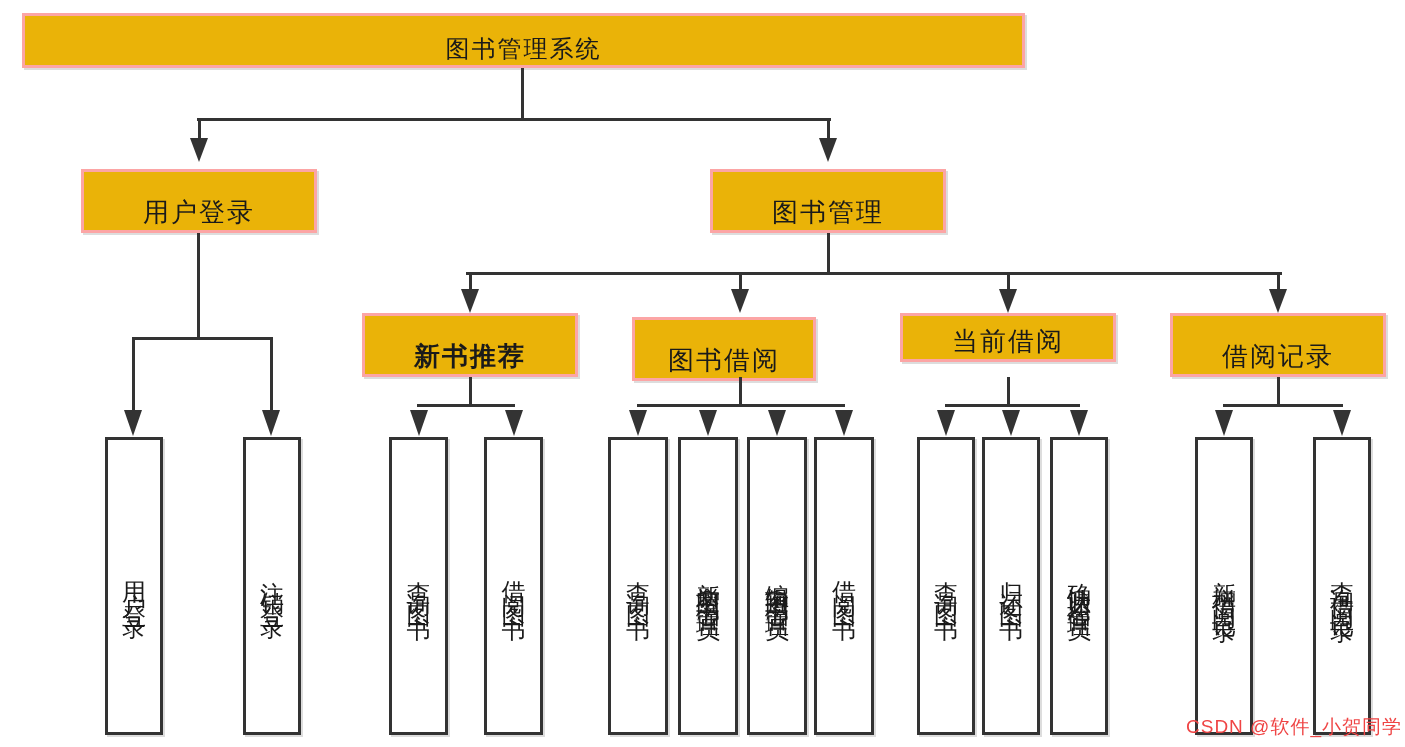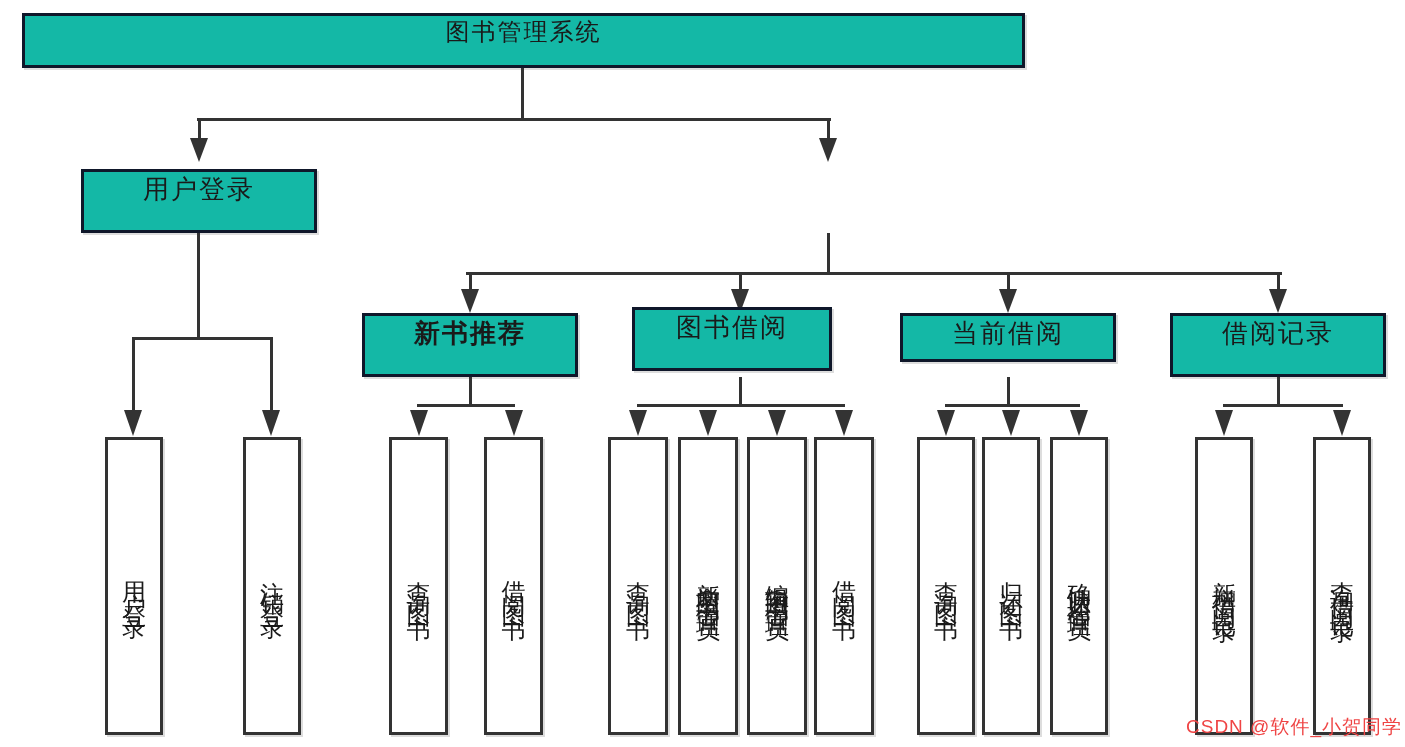--- a/index.html
+++ b/index.html
@@ -2,22 +2,22 @@
 <html><head>
 <meta charset="utf-8">
 <style>
   html,body { margin:0; padding:0; background:#ffffff; }
   .canvas {
     position:relative; width:1405px; height:747px; background:#ffffff;
     font-family:"Liberation Sans", sans-serif; overflow:hidden;
   }
   .hbox {
     position:absolute; box-sizing:border-box;
-    border:3px solid #0f172a; background:#14b8a6;
-    display:flex; align-items:flex-start; justify-content:center;
+    border:3px solid #fca5a5; background:#eab308;
+    display:flex; align-items:flex-end; justify-content:center;
     font-size:26px; letter-spacing:2px; color:#1a1a1a;
     box-shadow:2px 2px 0 rgba(120,120,120,0.25);
   }
   .hbox.root { font-size:24px; }
   .vbox {
     position:absolute; box-sizing:border-box; top:437px; height:298px;
     border:3px solid #333333; background:#ffffff;
     display:flex; align-items:center; justify-content:center;
     box-shadow:2px 2px 0 rgba(120,120,120,0.25);
   }
@@ -52,20 +52,23 @@
   <div class="line" style="left:521px; top:68px; width:3px; height:52px;"></div>
   <div class="line" style="left:197px; top:118px; width:634px; height:3px;"></div>
   <div class="line" style="left:198px; top:120px; width:3px; height:18px;"></div>
   <div class="arr short" style="left:190px; top:138px;"></div>
   <div class="line" style="left:827px; top:120px; width:3px; height:18px;"></div>
   <div class="arr short" style="left:819px; top:138px;"></div>
 
   <div class="hbox" style="left:81px; top:169px; width:236px; height:64px;">
     <span>用户登录</span>
   </div>
+  <div class="hbox" style="left:710px; top:169px; width:236px; height:64px;">
+    <span>图书管理</span>
+  </div>
 
   <div class="line" style="left:197px; top:233px; width:3px; height:106px;"></div>
   <div class="line" style="left:132px; top:337px; width:141px; height:3px;"></div>
   <div class="line" style="left:132px; top:340px; width:3px; height:70px;"></div>
   <div class="arr" style="left:124px; top:410px;"></div>
   <div class="line" style="left:270px; top:340px; width:3px; height:70px;"></div>
   <div class="arr" style="left:262px; top:410px;"></div>
 
   <div class="line" style="left:827px; top:233px; width:3px; height:41px;"></div>
   <div class="line" style="left:466px; top:272px; width:816px; height:3px;"></div>
@@ -74,21 +77,21 @@
   <div class="line" style="left:739px; top:274px; width:3px; height:15px;"></div>
   <div class="arr short" style="left:731px; top:289px;"></div>
   <div class="line" style="left:1007px; top:274px; width:3px; height:15px;"></div>
   <div class="arr short" style="left:999px; top:289px;"></div>
   <div class="line" style="left:1277px; top:274px; width:3px; height:15px;"></div>
   <div class="arr short" style="left:1269px; top:289px;"></div>
 
   <div class="hbox" style="left:362px; top:313px; width:216px; height:64px;font-weight:bold;">
     <span>新书推荐</span>
   </div>
-  <div class="hbox" style="left:632px; top:307px; width:200px; height:64px;">
+  <div class="hbox" style="left:632px; top:317px; width:184px; height:64px;">
     <span>图书借阅</span>
   </div>
   <div class="hbox" style="left:900px; top:313px; width:216px; height:49px;">
     <span>当前借阅</span>
   </div>
   <div class="hbox" style="left:1170px; top:313px; width:216px; height:64px;">
     <span>借阅记录</span>
   </div>
 
   <div class="line" style="left:469px; top:377px; width:3px; height:29px;"></div>

